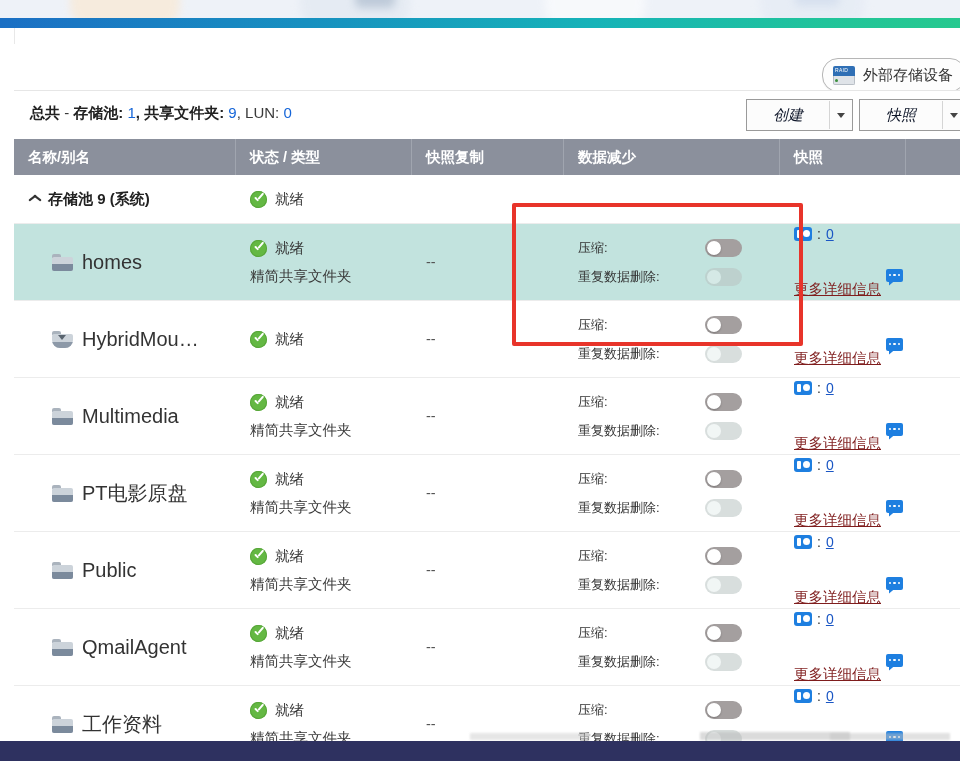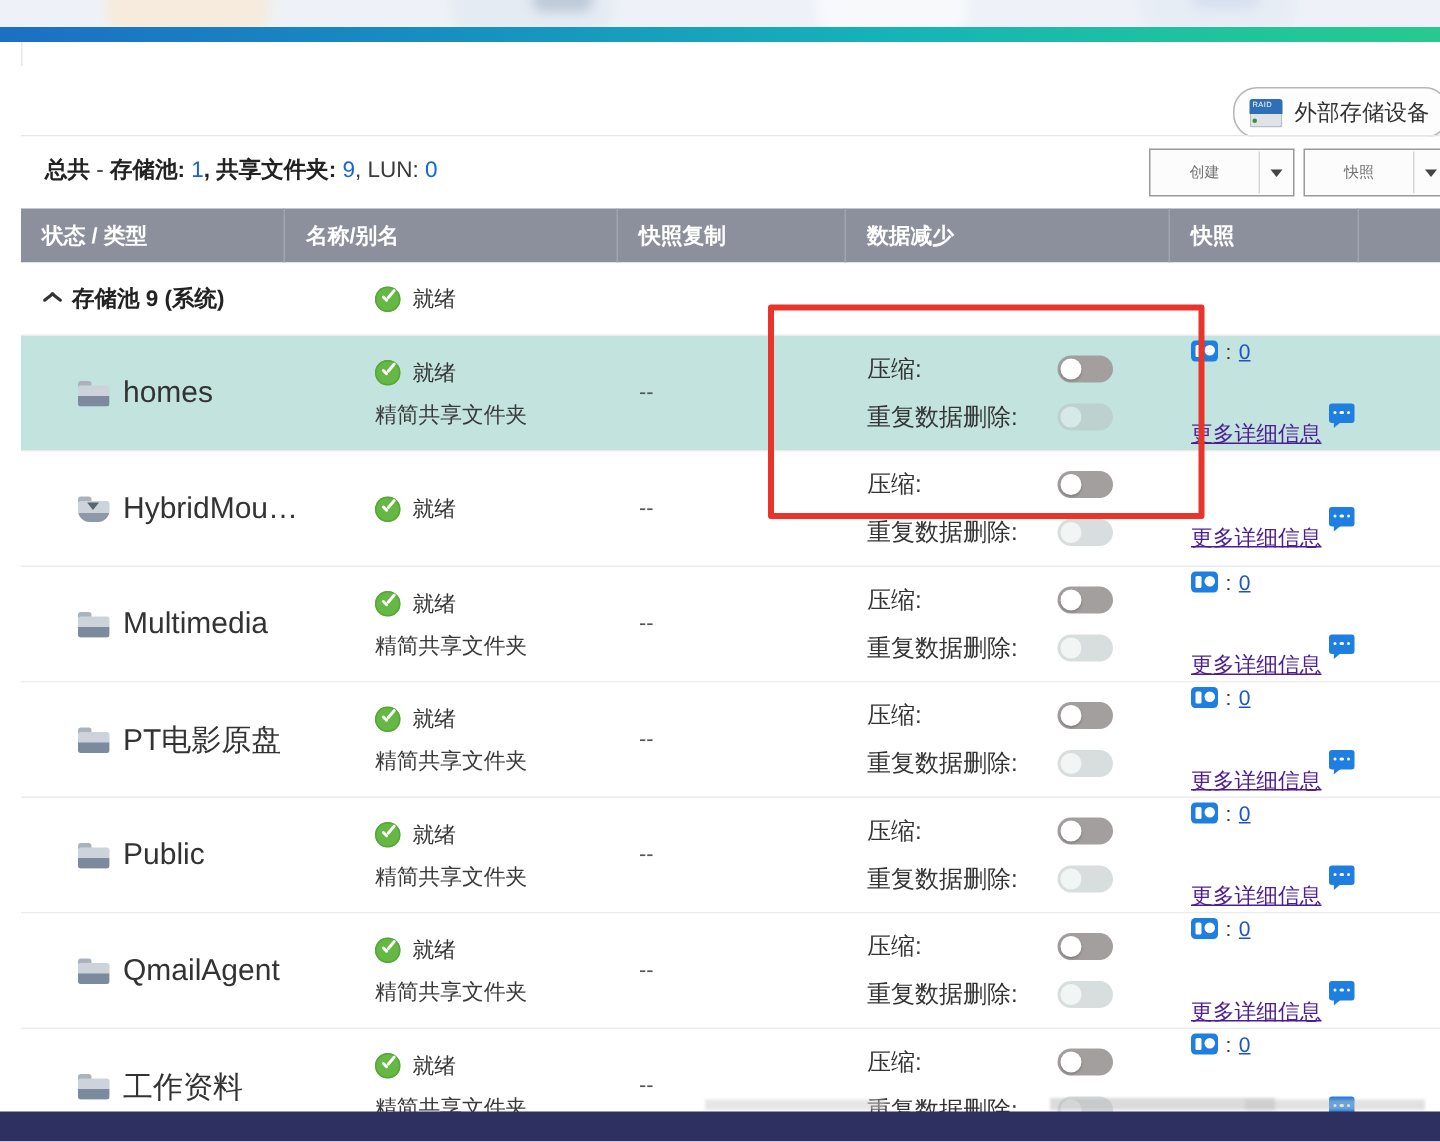--- a/index.html
+++ b/index.html
@@ -59,21 +59,21 @@
   .summary{
     position:absolute;left:16px;top:13px;font-size:15px;color:#3a3a3a;white-space:nowrap;
   }
   .summary b{font-weight:bold;color:#222;}
   .summary .num{color:#1565d8;}
   .btn-group{position:absolute;right:-6px;top:8px;display:flex;gap:6px;}
   .splitbtn{
     display:flex;align-items:center;border:1px solid #9a9a9a;background:#fcfcfc;height:30px;
     cursor:pointer;
   }
-  .splitbtn .bt-label{padding:0 26px;font-size:10px;color:#737373;white-space:nowrap;}
+  .splitbtn .bt-label{padding:0 26px;font-size:15px;color:#0f172a;white-space:nowrap;font-style:italic;}
   .splitbtn .bt-caret{
     width:22px;height:28px;display:flex;align-items:center;justify-content:center;
     border-left:1px solid #d5d5d5;
   }
   .caret{width:0;height:0;border-left:4px solid transparent;border-right:4px solid transparent;border-top:5px solid #444;}
 
   
   .table{position:absolute;left:14px;top:111px;width:946px;}
   .thead{display:flex;height:36px;background:#8b909c;color:#fff;align-items:center;}
   .thead .th{font-size:14.5px;font-weight:bold;padding-left:14px;box-sizing:border-box;border-right:1px solid #a0a5af;height:36px;display:flex;align-items:center;}
@@ -107,38 +107,38 @@
 
   
   .status-line{display:flex;align-items:center;gap:8px;font-size:14.5px;color:#333;}
   .ok{width:17px;height:17px;border-radius:50%;background:#64b843;position:relative;flex:0 0 17px;box-shadow:inset 0 0 0 1px #58a63a;}
   .ok:after{content:"";position:absolute;left:4px;top:7px;width:5px;height:2.4px;background:#fff;transform:rotate(45deg);border-radius:1px;}
   .ok:before{content:"";position:absolute;left:6.5px;top:4.5px;width:8px;height:2.4px;background:#fff;transform:rotate(-50deg);border-radius:1px;}
   .subtype{font-size:14.5px;color:#3a3a3a;margin-top:9px;}
   .dash{font-size:14.5px;color:#555;}
 
   
-  .red-line{display:flex;align-items:center;font-size:16px;color:#333;gap:23px;}
+  .red-line{display:flex;align-items:center;font-size:13px;color:#333;gap:23px;}
   .red-line + .red-line{margin-top:11px;}
   .red-line .lab{width:104px;white-space:nowrap;}
   .toggle{width:37px;height:18px;border-radius:9px;position:relative;flex:0 0 37px;}
   .toggle.on-style{background:#a49f9f;}
   .toggle.dim{background:#b9c4c2;opacity:.55;}
   .toggle .knob{position:absolute;left:2px;top:2px;width:14px;height:14px;border-radius:50%;background:#fff;box-shadow:0 1px 2px rgba(0,0,0,.25);}
   .toggle.dim .knob{background:#e6efee;box-shadow:none;}
 
   
   .snap-line{display:flex;align-items:center;gap:5px;font-size:14px;}
   .cam{width:18px;height:14px;background:#1e7fe0;border-radius:3px;position:relative;flex:0 0 18px;}
   .cam:before{content:"";position:absolute;left:2.5px;top:3px;width:4px;height:8px;background:#fff;border-radius:1px;}
   .cam:after{content:"";position:absolute;left:9px;top:3.5px;width:7px;height:7px;border-radius:50%;background:#fff;}
   .snap-count{color:#1a56c4;text-decoration:underline;cursor:pointer;}
   .snap-colon{color:#333;}
   .more-line{display:flex;align-items:center;gap:5px;margin-top:10px;}
-  .more-link{font-size:14.5px;color:#4c1d95;text-decoration:underline;cursor:pointer;white-space:nowrap;margin-top:28px;}
+  .more-link{font-size:14.5px;color:#7f1d1d;text-decoration:underline;cursor:pointer;white-space:nowrap;margin-top:28px;}
   .bubble{width:17px;height:13px;background:#1e7fe0;border-radius:2px;position:relative;flex:0 0 17px;}
   .bubble:after{content:"";position:absolute;left:3px;bottom:-4px;width:6px;height:5px;background:#1e7fe0;clip-path:polygon(0 0,100% 0,0 100%);}
   .bubble .dots{position:absolute;left:2.5px;top:5px;display:flex;gap:2px;}
   .bubble .dots i{width:2.6px;height:2.6px;background:#fff;border-radius:50%;display:block;}
 
   
   .annot{
     position:absolute;border:4px solid #e8342a;border-radius:2px;pointer-events:none;
   }
 
@@ -190,22 +190,22 @@
         <span class="bt-label">快照</span>
         <span class="bt-caret">
             <i class="caret"></i>
           </span>
       </div>
     </div>
   </div>
 
   <div class="table">
     <div class="thead">
+      <div class="th c-name">名称/别名</div>
       <div class="th c-status">状态 / 类型</div>
-      <div class="th c-name">名称/别名</div>
       <div class="th c-repl">快照复制</div>
       <div class="th c-reduce">数据减少</div>
       <div class="th c-snap">快照</div>
       <div class="th c-extra"></div>
     </div>
 
     <div class="row pool">
       <div class="cell c-name" style="padding-left:0;">
         <div class="pool-name">
           <i class="chev"></i>

